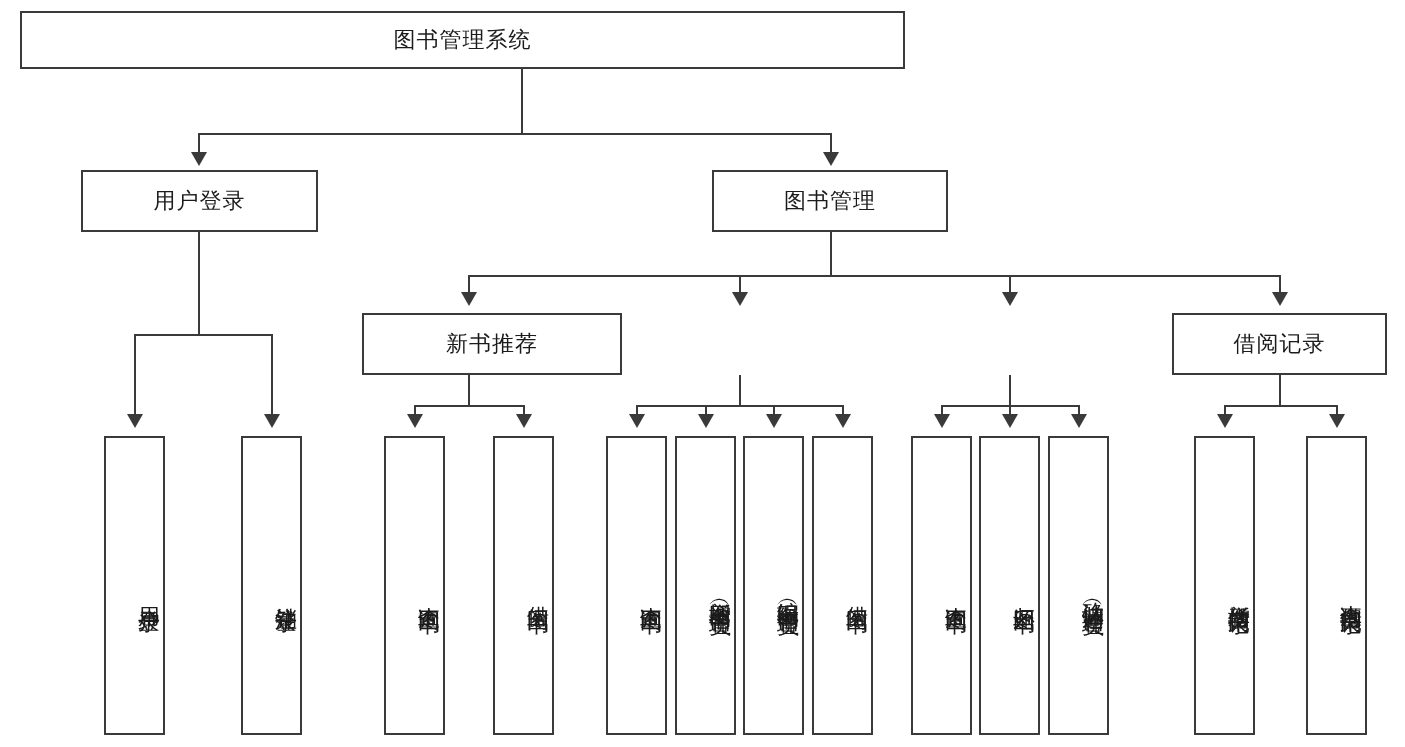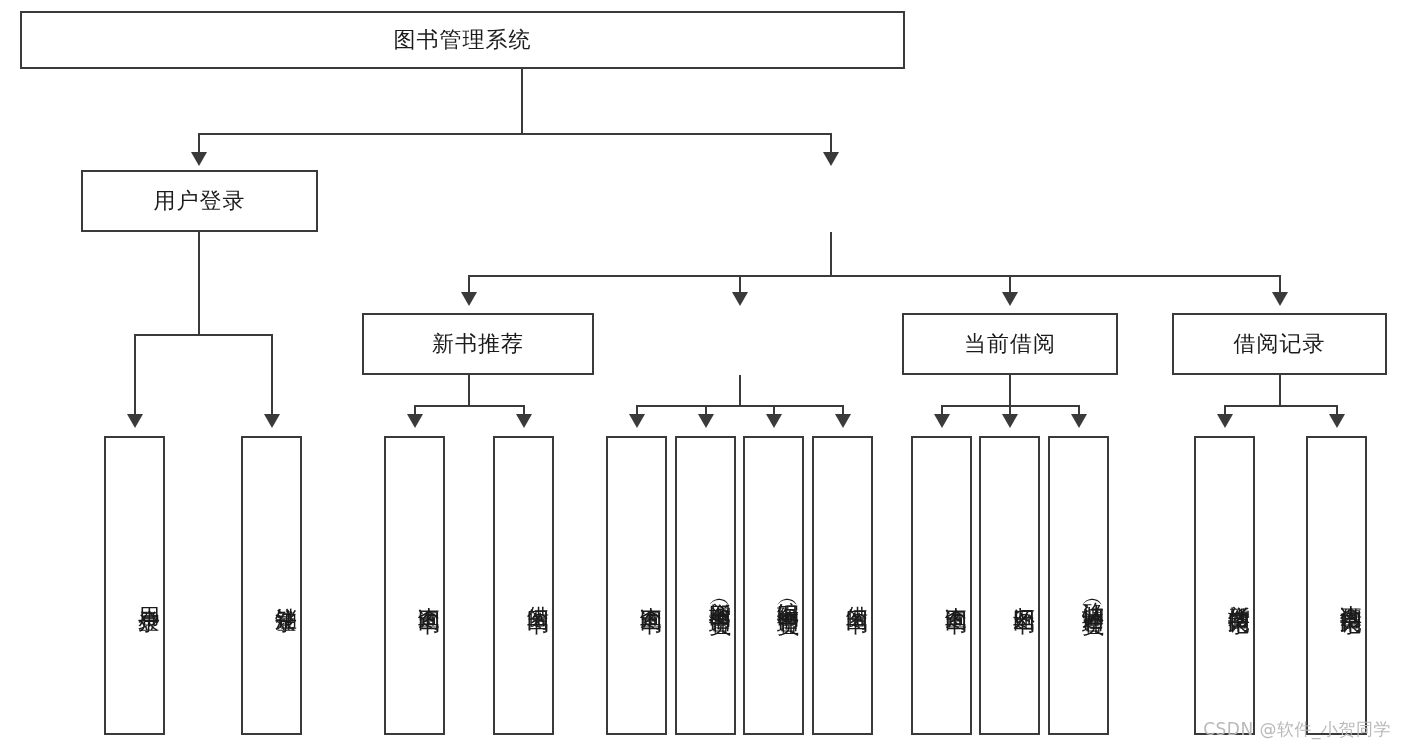--- a/index.html
+++ b/index.html
@@ -140,29 +140,29 @@
   <div class="arrow" style="left:1329px; top:414px;"></div>
 
   <div class="node h" style="left:20px; top:11px; width:885px; height:58px;">
     <span class="lbl">图书管理系统</span>
   </div>
 
   <div class="node h" style="left:81px; top:170px; width:237px; height:62px;">
     <span class="lbl">用户登录</span>
   </div>
 
-
-  <div class="node h" style="left:362px; top:313px; width:232px; height:62px;">
+  <div class="node h" style="left:712px; top:170px; width:236px; height:62px;">
+    <span class="lbl">图书管理</span>
+  </div>
+
+  <div class="node h" style="left:362px; top:313px; width:260px; height:62px;">
     <span class="lbl">新书推荐</span>
   </div>
 
 
-  <div class="node h" style="left:902px; top:313px; width:216px; height:62px;">
-    <span class="lbl">当前借阅</span>
-  </div>
 
   <div class="node h" style="left:1172px; top:313px; width:215px; height:62px;align-items:center;">
     <span class="lbl">借阅记录</span>
   </div>
 
   <div class="node v" style="left:104px; top:436px; width:61px; height:299px;">
     <span class="lbl">用户登录</span>
   </div>
   <div class="node v" style="left:241px; top:436px; width:61px; height:299px;">
     <span class="lbl">注销登录</span>
@@ -198,15 +198,14 @@
     <span class="lbl">确认归还（管理员）</span>
   </div>
 
   <div class="node v" style="left:1194px; top:436px; width:61px; height:299px;">
     <span class="lbl">新增借阅记录</span>
   </div>
   <div class="node v" style="left:1306px; top:436px; width:61px; height:299px;">
     <span class="lbl">查询借阅记录</span>
   </div>
 
-  <div id="watermark">CSDN @软件_小贺同学</div>
 
 </div>
 
 </body></html>

